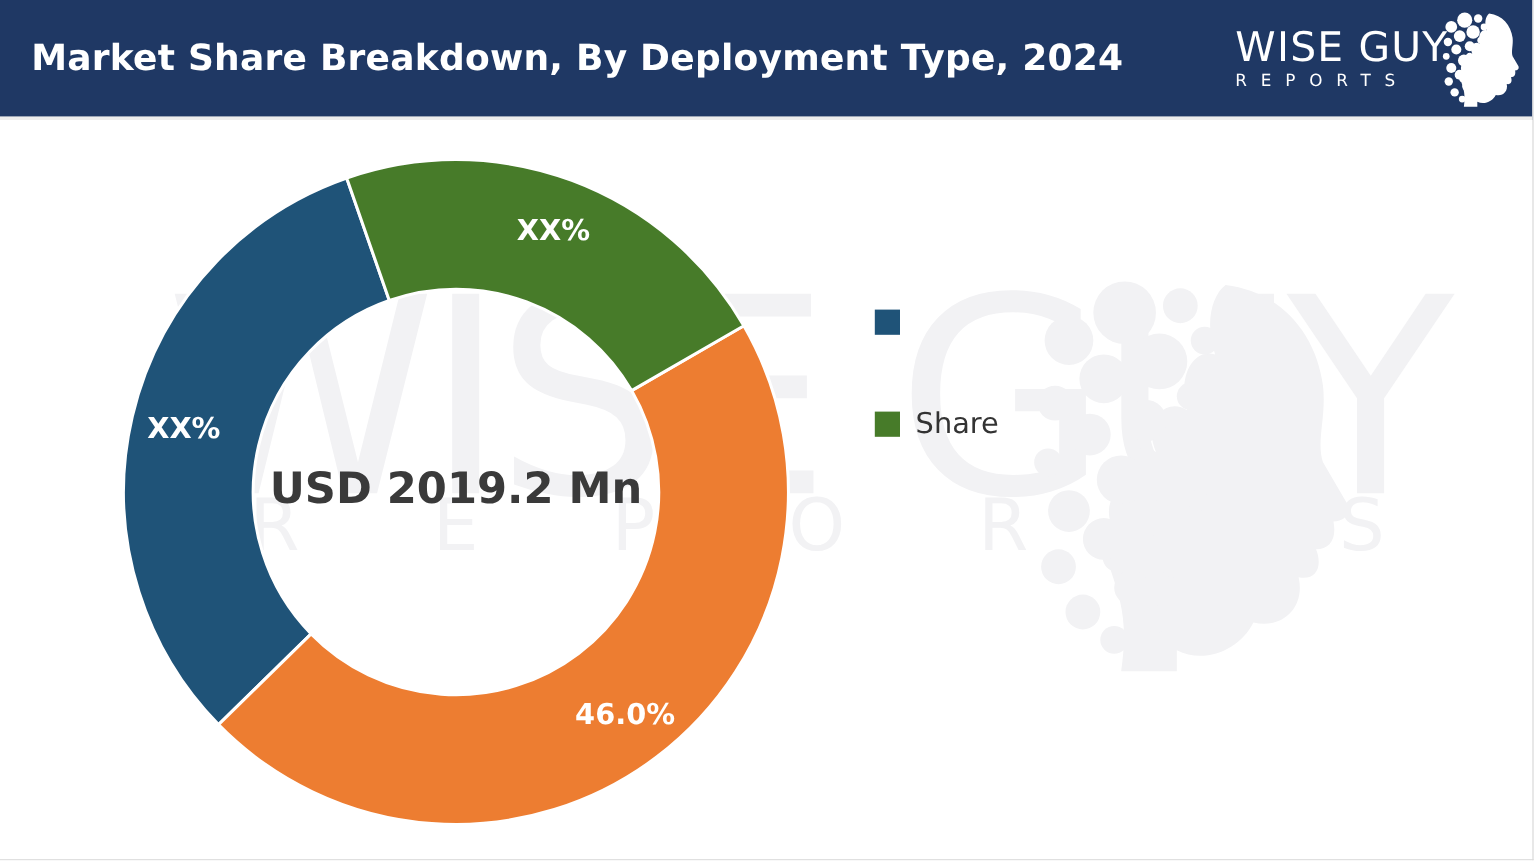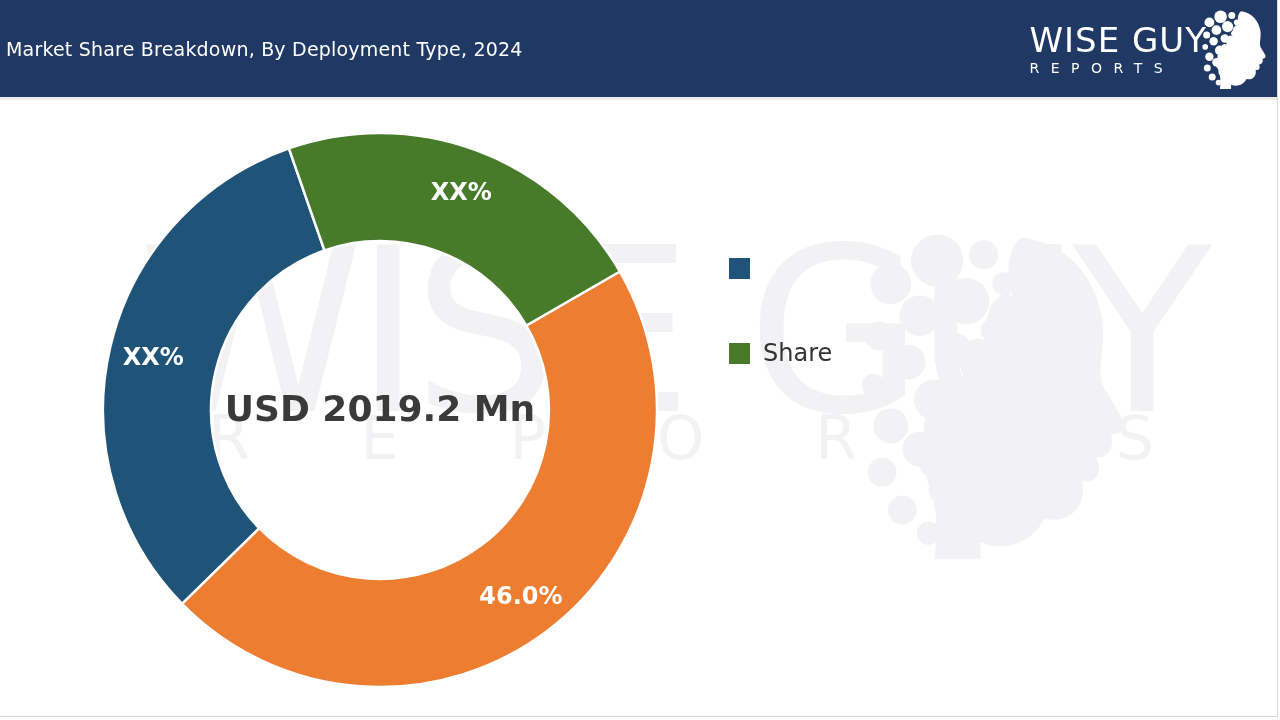--- a/index.html
+++ b/index.html
@@ -14,22 +14,22 @@
   }
   
   .header{
     position:absolute;left:0;top:0;right:0;height:97px;
     background:#1F3864;
     border-bottom:3px solid #ededed;
     z-index:5;
     display:flex;align-items:center;justify-content:space-between;
   }
   .header-title{
-    color:#ffffff;font-size:19px;font-weight:normal;
-    padding-left:6px;letter-spacing:0.2px;white-space:nowrap;
+    color:#ffffff;font-size:30px;font-weight:bold;
+    padding-left:26px;letter-spacing:0.2px;white-space:nowrap;
   }
   .logo{
     display:flex;align-items:center;margin-right:6px;height:97px;
   }
   .logo-text{display:flex;flex-direction:column;align-items:flex-start;margin-right:-6px;}
   .logo-line1{color:#ffffff;font-size:34px;font-weight:400;letter-spacing:1px;line-height:1;white-space:nowrap;}
   .logo-line2{color:#ffffff;font-size:14px;font-weight:400;letter-spacing:11.5px;line-height:1;margin-top:4px;white-space:nowrap;}
   .logo-head{flex:0 0 auto;}
   
   .watermark-text1{

